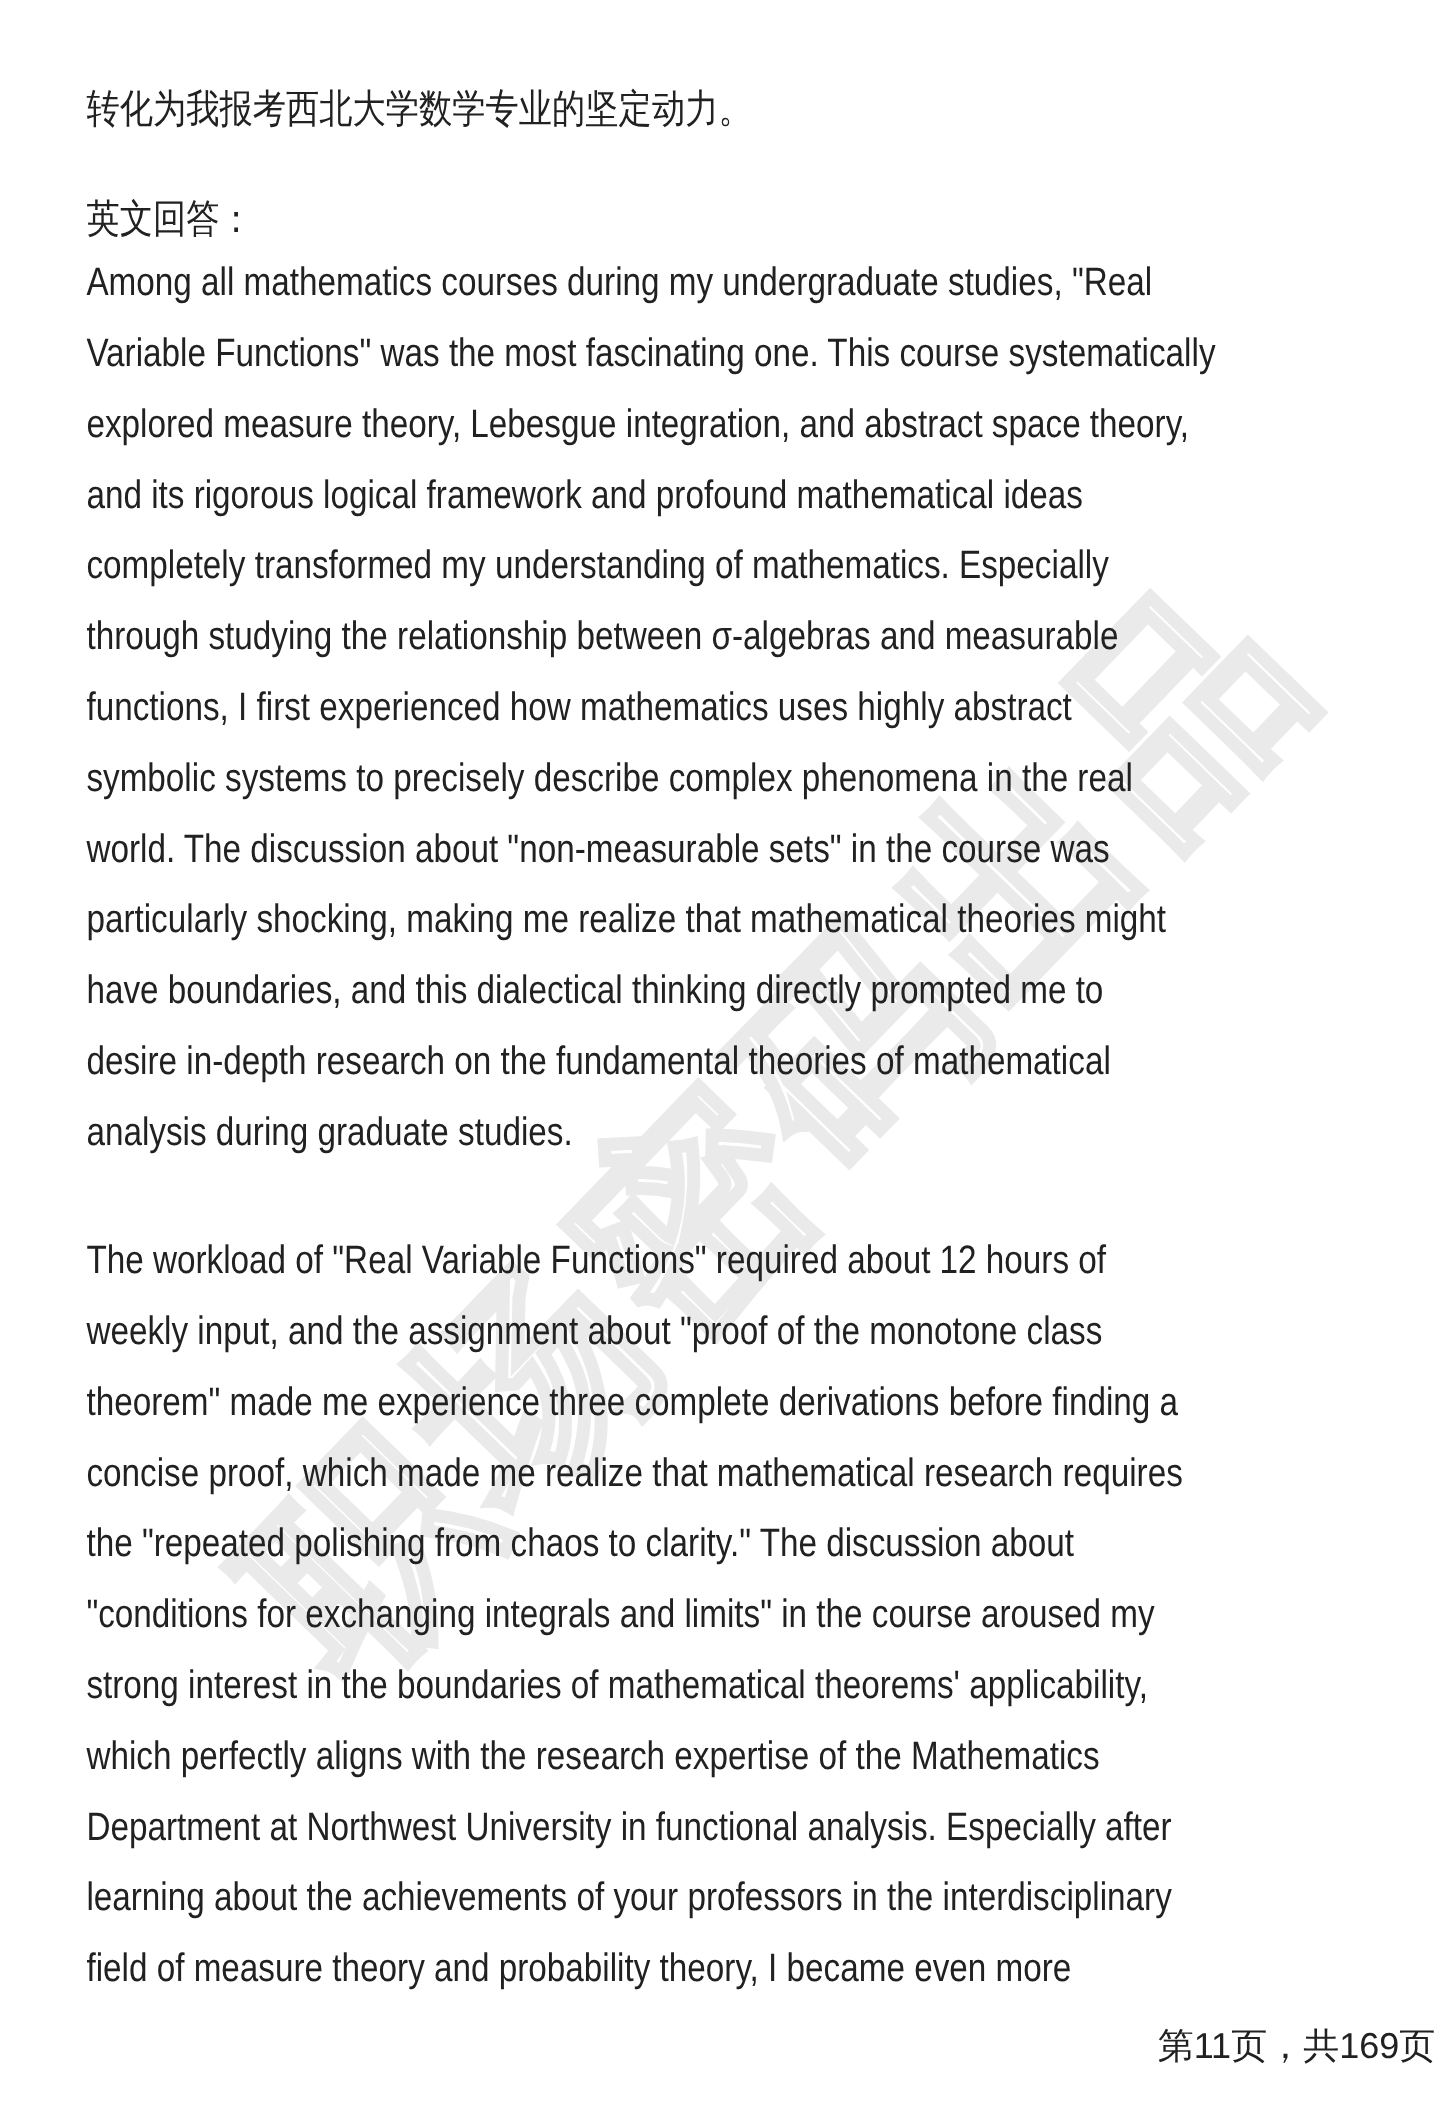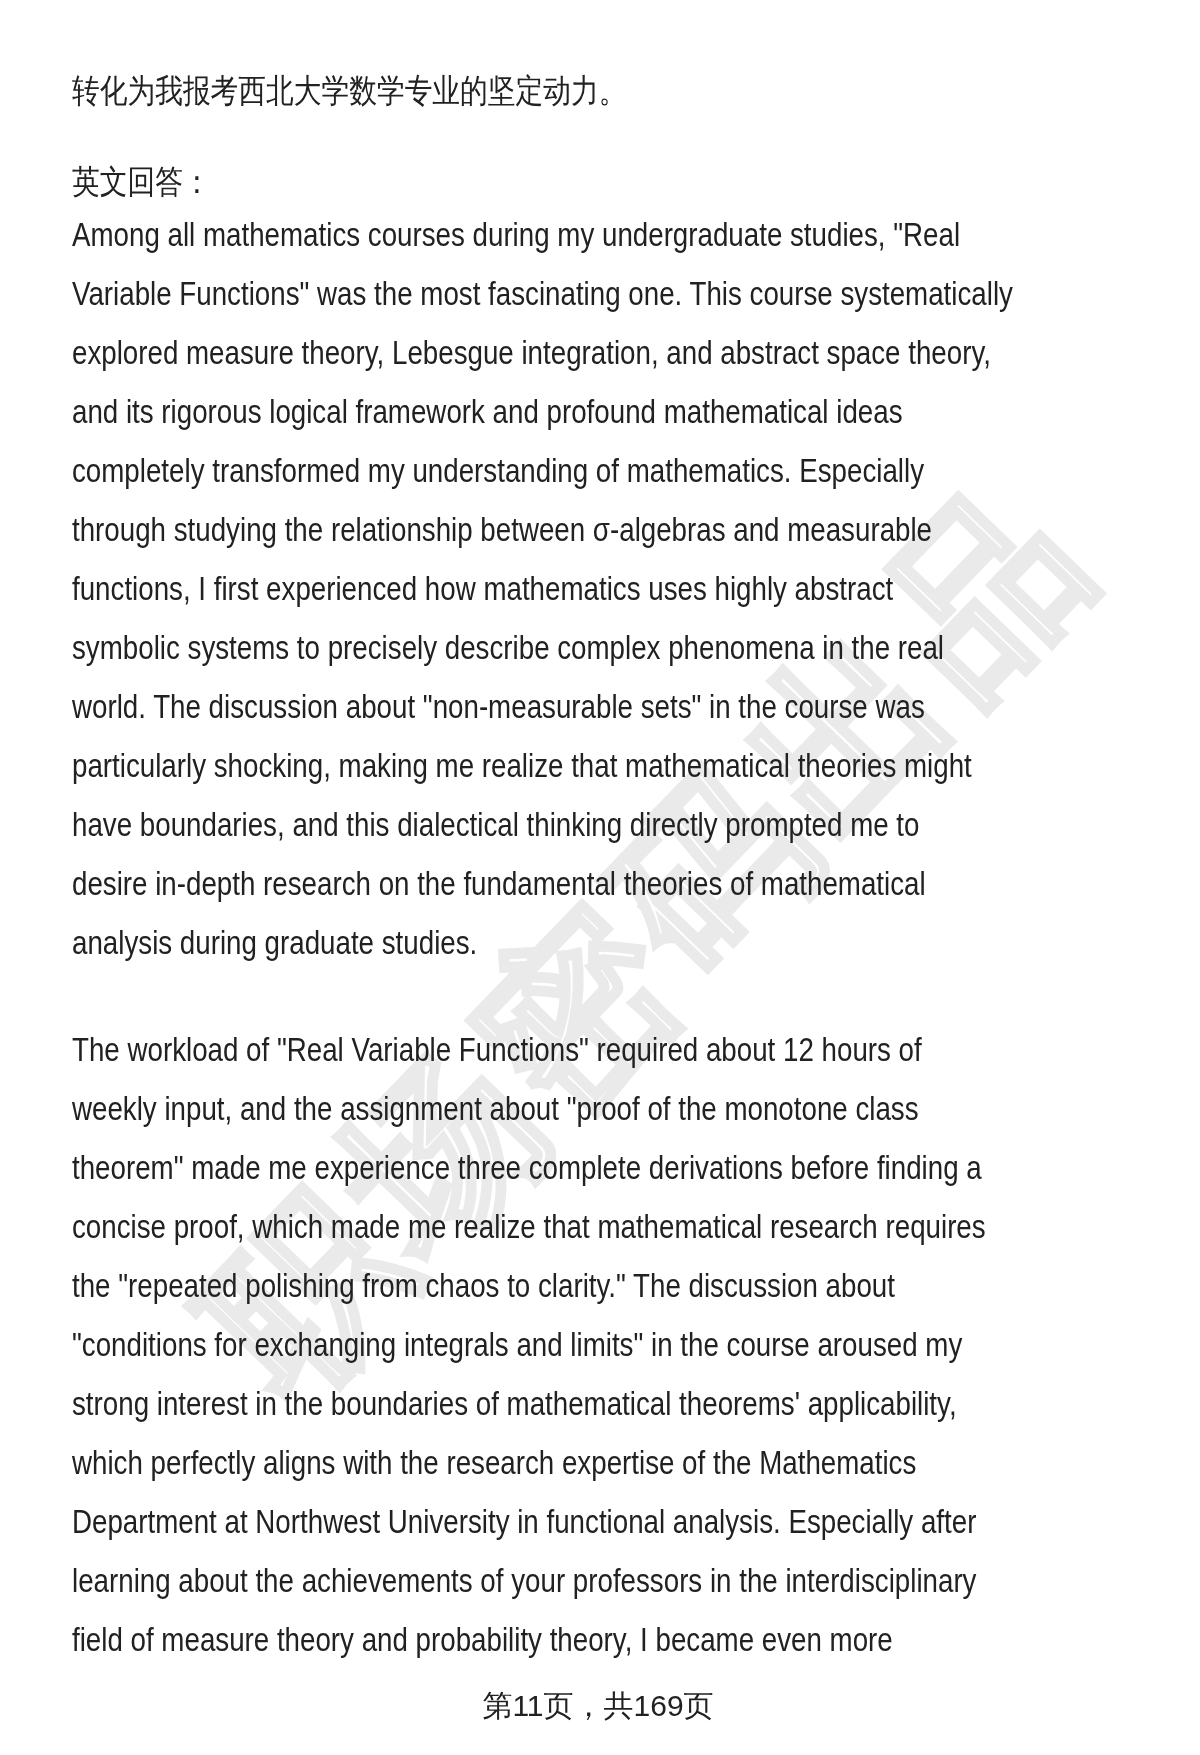--- a/index.html
+++ b/index.html
@@ -45,21 +45,21 @@
   }
   .zh-line   { top: 61px;  }
   .label     { top: 152px; }
   .para-1    { top: 205px; }
   .para-2    { top: 1020px; }
   .footer {
     position: absolute;
     left: 0;
     top: 1688px;
     width: 1196px;
-    text-align: center;
+    text-align: right;
     font-size: 30px;
     line-height: 36px;
     color: #212121;
     z-index: 1;
   }
 </style>
 </head>
 <body>
 
 <div class="page">

